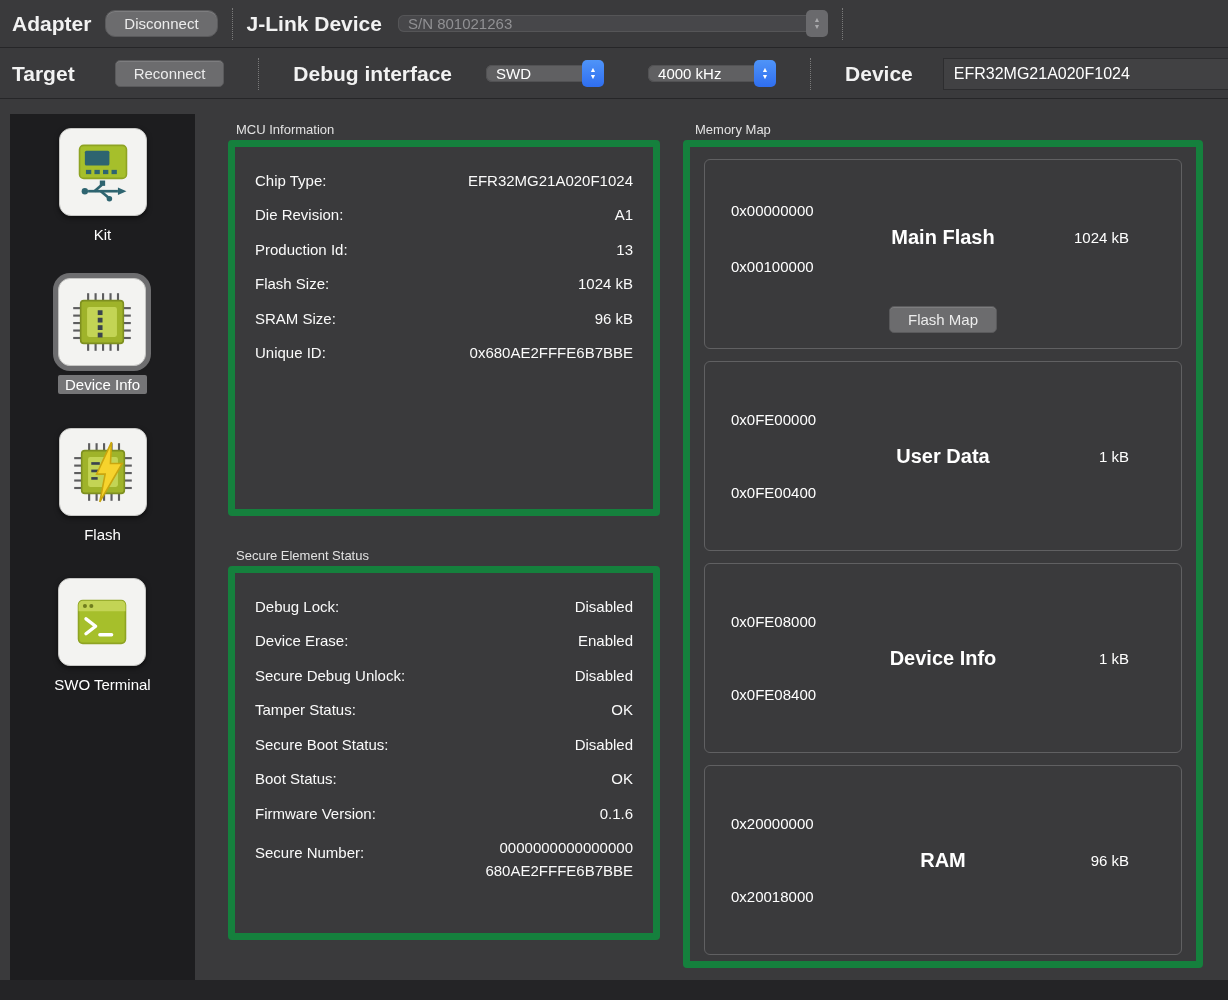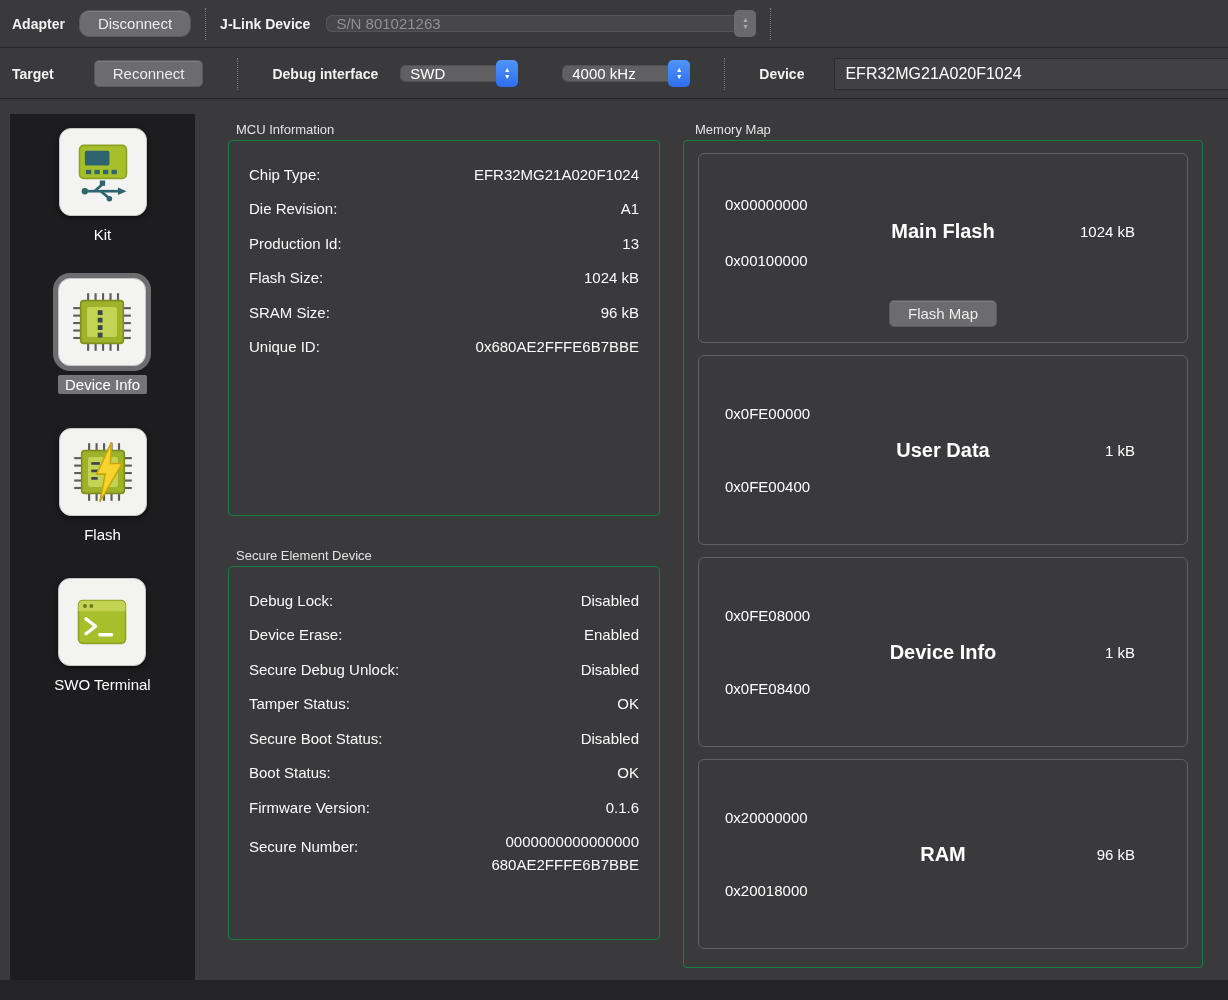--- a/index.html
+++ b/index.html
@@ -15,21 +15,21 @@
   
   .toolbar-row {
     position:absolute; left:0; right:0;
     display:flex; align-items:center;
     padding:0 12px;
     border-bottom:1px solid #262628;
     background:#3a3a3c;
   }
   .row1 { top:0; height:48px; }
   .row2 { top:49px; height:50px; padding-right:0;gap:20px; }
-  .tb-label { font-size:14px; font-weight:600; color:#f2f2f2; white-space:nowrap; }
+  .tb-label { font-size:21px; font-weight:600; color:#f2f2f2; white-space:nowrap; }
   .vdiv { border-left:1px dotted #7a7a7a; height:32px; margin:0 14px; }
 
   .btn {
     background:#6c6c6e;
     color:#ececec;
     border:1px solid #5a5a5c;
     border-radius:5px;
     font-size:15px;
     font-family:"Liberation Sans", sans-serif;
     padding:3px 18px;
@@ -91,21 +91,21 @@
     border-radius:12px;
     box-shadow:0 2px 5px rgba(0,0,0,0.55);
     display:flex; align-items:center; justify-content:center;
   }
   .side-item.selected .tile { box-shadow:0 0 0 5px #6d6d6f, 0 2px 5px rgba(0,0,0,0.55); }
   .side-label { margin-top:9px; font-size:15px; color:#ffffff; padding:1px 7px; border-radius:2px; white-space:nowrap; }
   .side-item.selected .side-label { background:#757577; }
 
   
   .group-title { position:absolute; font-size:13px; color:#e2e2e2; }
-  .groupbox { position:absolute; border:1px solid #15803d; border-radius:4px; }
+  .groupbox { position:absolute; border:7px solid #15803d; border-radius:4px; }
 
   #mcu-title   { left:236px; top:122px; }
   #mcu-box     { left:228px; top:140px; width:432px; height:376px; }
   #see-title   { left:236px; top:548px; }
   #see-box     { left:228px; top:566px; width:432px; height:374px; }
   #mem-title   { left:695px; top:122px; }
   #mem-box     { left:683px; top:140px; width:520px; height:828px; padding:0; }
 
   .info-rows { padding:16px 20px 0 20px; }
   .info-row { min-height:34.5px; display:flex; align-items:center; justify-content:space-between; font-size:15px; }
@@ -150,21 +150,21 @@
       </span>
   </div>
   <span class="vdiv"></span>
 </div>
 
 <div class="toolbar-row row2">
   <span class="tb-label">Target</span>
   <button class="btn" style="margin-left:20px;">Reconnect</button>
   <span class="vdiv"></span>
   <span class="tb-label">Debug interface</span>
-  <div class="select enabled" style="width:118px; margin-left:2px;">
+  <div class="select enabled" style="width:118px; margin-left:14px;">
     <span class="sel-text">SWD</span>
     <span class="stepper">
         <span>▲</span>
         <span>▼</span>
       </span>
   </div>
   <div class="select enabled" style="width:128px; margin-left:24px;">
     <span class="sel-text">4000 kHz</span>
     <span class="stepper">
         <span>▲</span>
@@ -310,21 +310,21 @@
       <span class="lab">SRAM Size:</span>
       <span class="val">96 kB</span>
     </div>
     <div class="info-row">
       <span class="lab">Unique ID:</span>
       <span class="val">0x680AE2FFFE6B7BBE</span>
     </div>
   </div>
 </div>
 
-<span class="group-title" id="see-title">Secure Element Device</span>
+<span class="group-title" id="see-title">Secure Element Status</span>
 <div class="groupbox" id="see-box">
   <div class="info-rows">
     <div class="info-row">
       <span class="lab">Debug Lock:</span>
       <span class="val">Disabled</span>
     </div>
     <div class="info-row">
       <span class="lab">Device Erase:</span>
       <span class="val">Enabled</span>
     </div>

